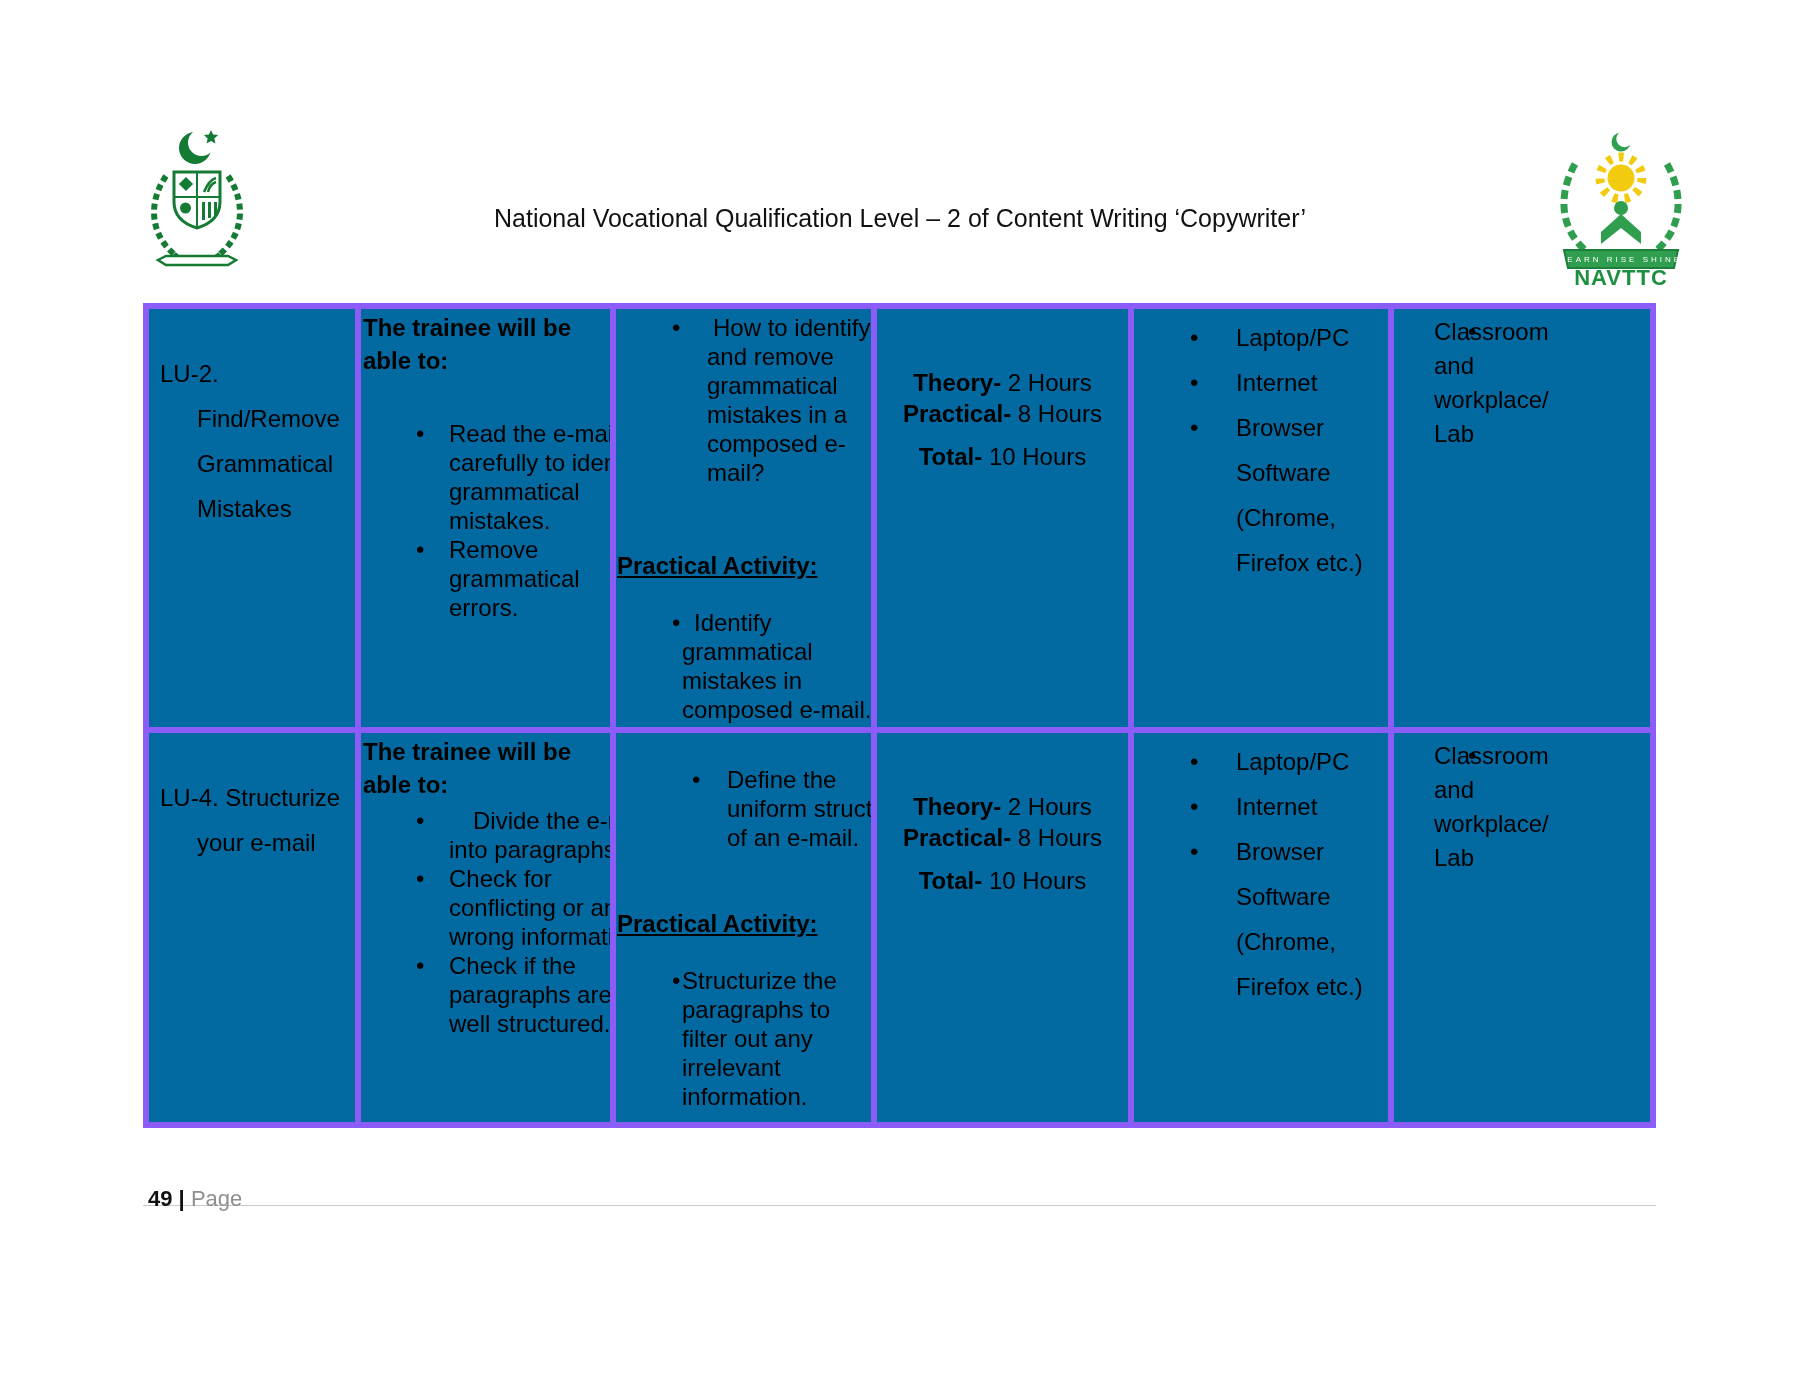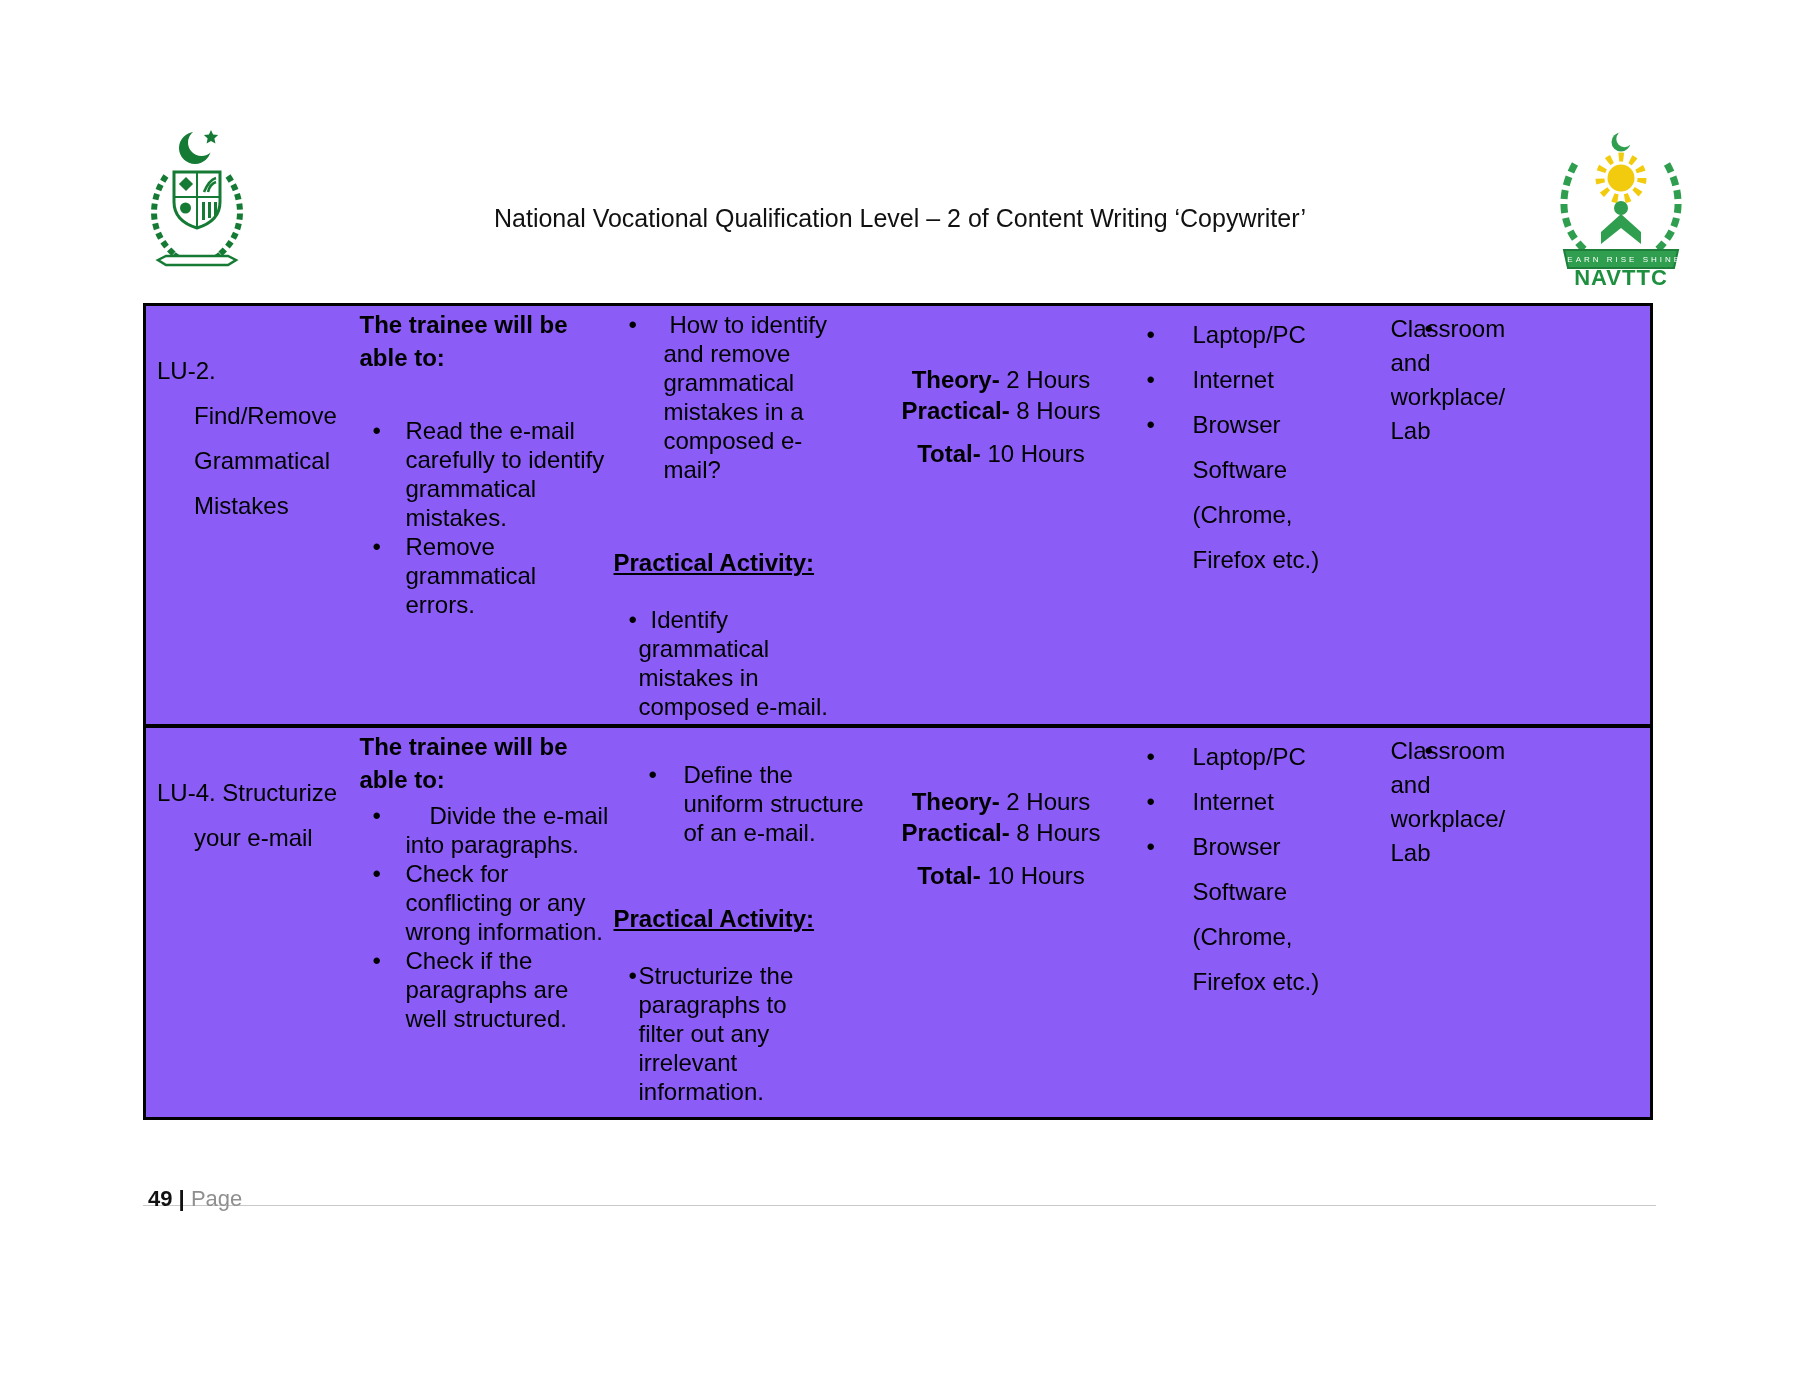--- a/index.html
+++ b/index.html
@@ -10,36 +10,36 @@
 
   
   .logo-left  { position:absolute; left:138px;  top:124px; }
   .logo-right { position:absolute; left:1550px; top:126px; }
   .doc-title  { position:absolute; left:0; right:0; top:204px; text-align:center;
                 font-size:25px; color:#111; }
 
   
   table.qual { position:absolute; left:143px; top:303px; width:1507px;
                border-collapse:collapse; table-layout:fixed; border:3px solid #000; }
-  table.qual td { border:2px solid #8b5cf6; background:#8b5cf6; vertical-align:top;
+  table.qual td { border:6px solid #8b5cf6; background:#0369a1; vertical-align:top;
                   padding:0; font-size:24px; overflow:hidden; }
   tr.r1 td { height:418px; border-bottom:4px solid #000; }
   tr.r2 td { height:389px; }
 
   
   .lu1 { margin:42px 4px 0 11px; line-height:45px; }
   .lu2 { margin-left:48px; width:152px; line-height:45px; }
 
   
   .cell-head { font-weight:bold; line-height:33px; padding:2px 2px 0 2px; }
   .obj-list  { margin-top:42px; }
   tr.r2 .obj-list { margin-top:5px; }
 
   
-  .bi { position:relative; line-height:29px; }
+  .bi { position:relative; line-height:29px;margin-left:40px; }
   .bi::before { content:"\2022"; position:absolute; text-indent:0; top:0; }
 
   .obj-list .bi { padding-left:48px; width:203px; }
   .obj-list .bi::before { left:15px; }
   .bi.tab24 { text-indent:24px; }
   .bi.tab12 { text-indent:12px; }
   .bi.tab6  { text-indent:6px; }
 
   
   .cnt-list { margin-top:4px; }

